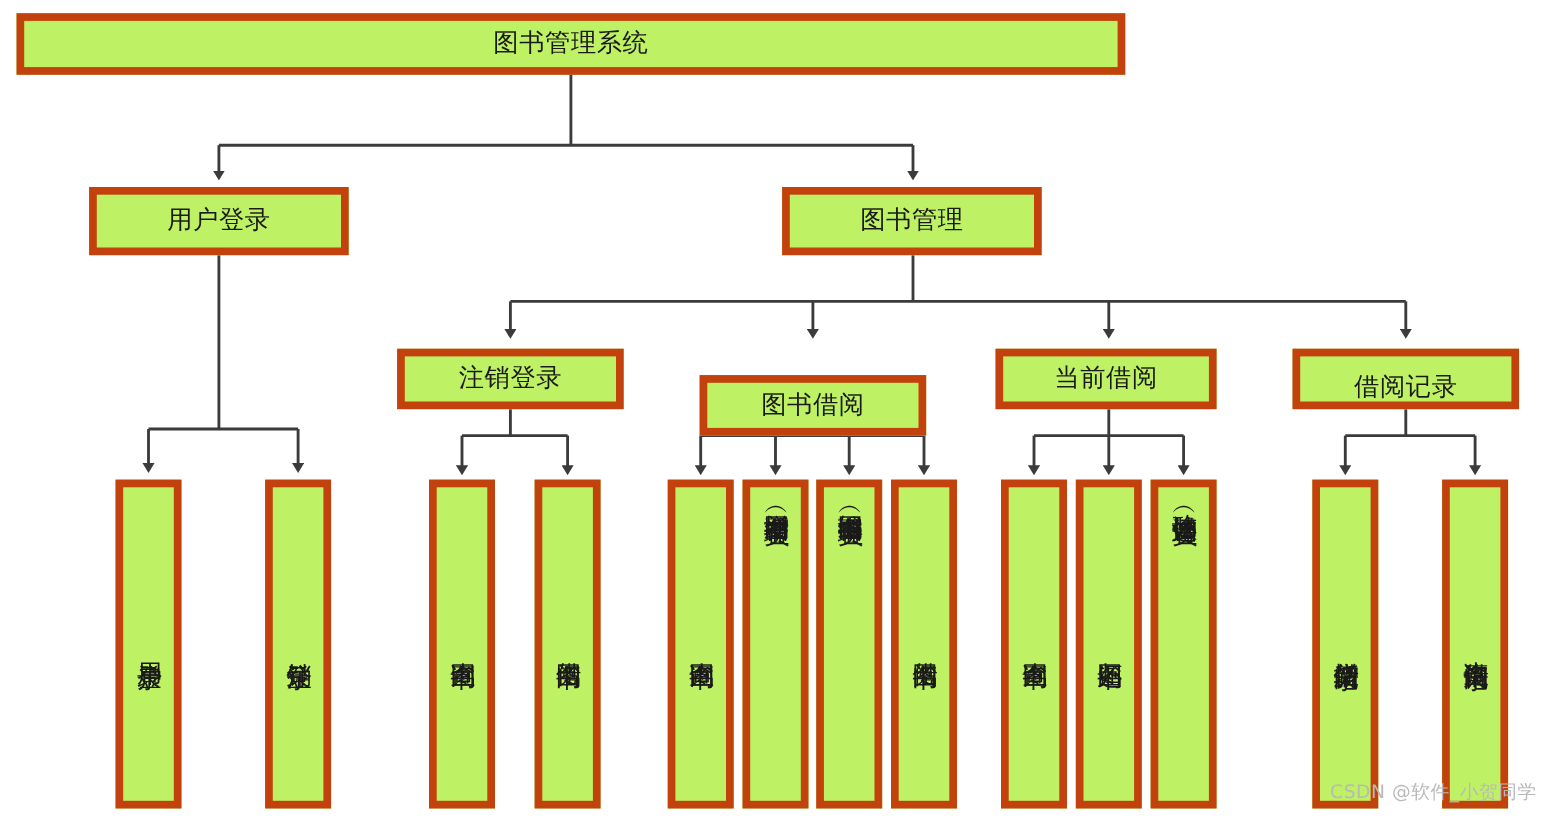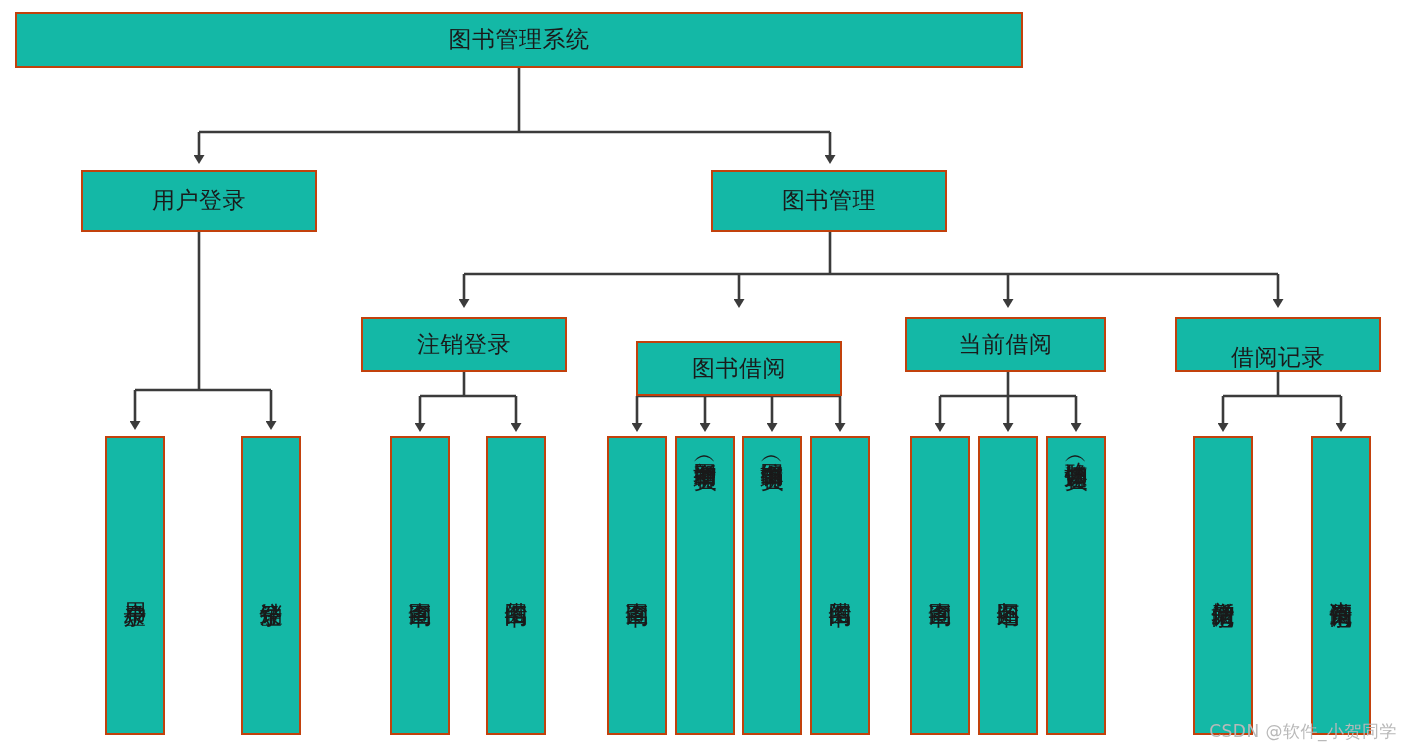--- a/index.html
+++ b/index.html
@@ -21,22 +21,22 @@
   #diagram-svg {
     position: absolute;
     left: 0;
     top: 0;
     width: 1405px;
     height: 747px;
   }
   .node-box {
     position: absolute;
     box-sizing: border-box;
-    background: #14b8a6;
-    border: 2px solid #c2410c;
+    background: #bef264;
+    border: 7px solid #c2410c;
     display: flex;
     align-items: center;
     justify-content: center;
     overflow: hidden;
   }
   .node-label-h {
     font-size: 23px;
     color: #1a1a1a;
     line-height: 1.1;
     letter-spacing: 0.5px;
@@ -56,21 +56,21 @@
     justify-content: center;
     padding-top: 6px;
   }
   .leaf-box.centered {
     align-items: center;
     padding-top: 0;
   }
   #watermark {
     position: absolute;
     right: 8px;
-    bottom: 4px;
+    bottom: 16px;
     font-size: 17px;
     color: #b9b9b9;
     white-space: nowrap;
     letter-spacing: 0.5px;
   }
 </style>
 </head>
 <body>
 
 <div id="diagram-root">

